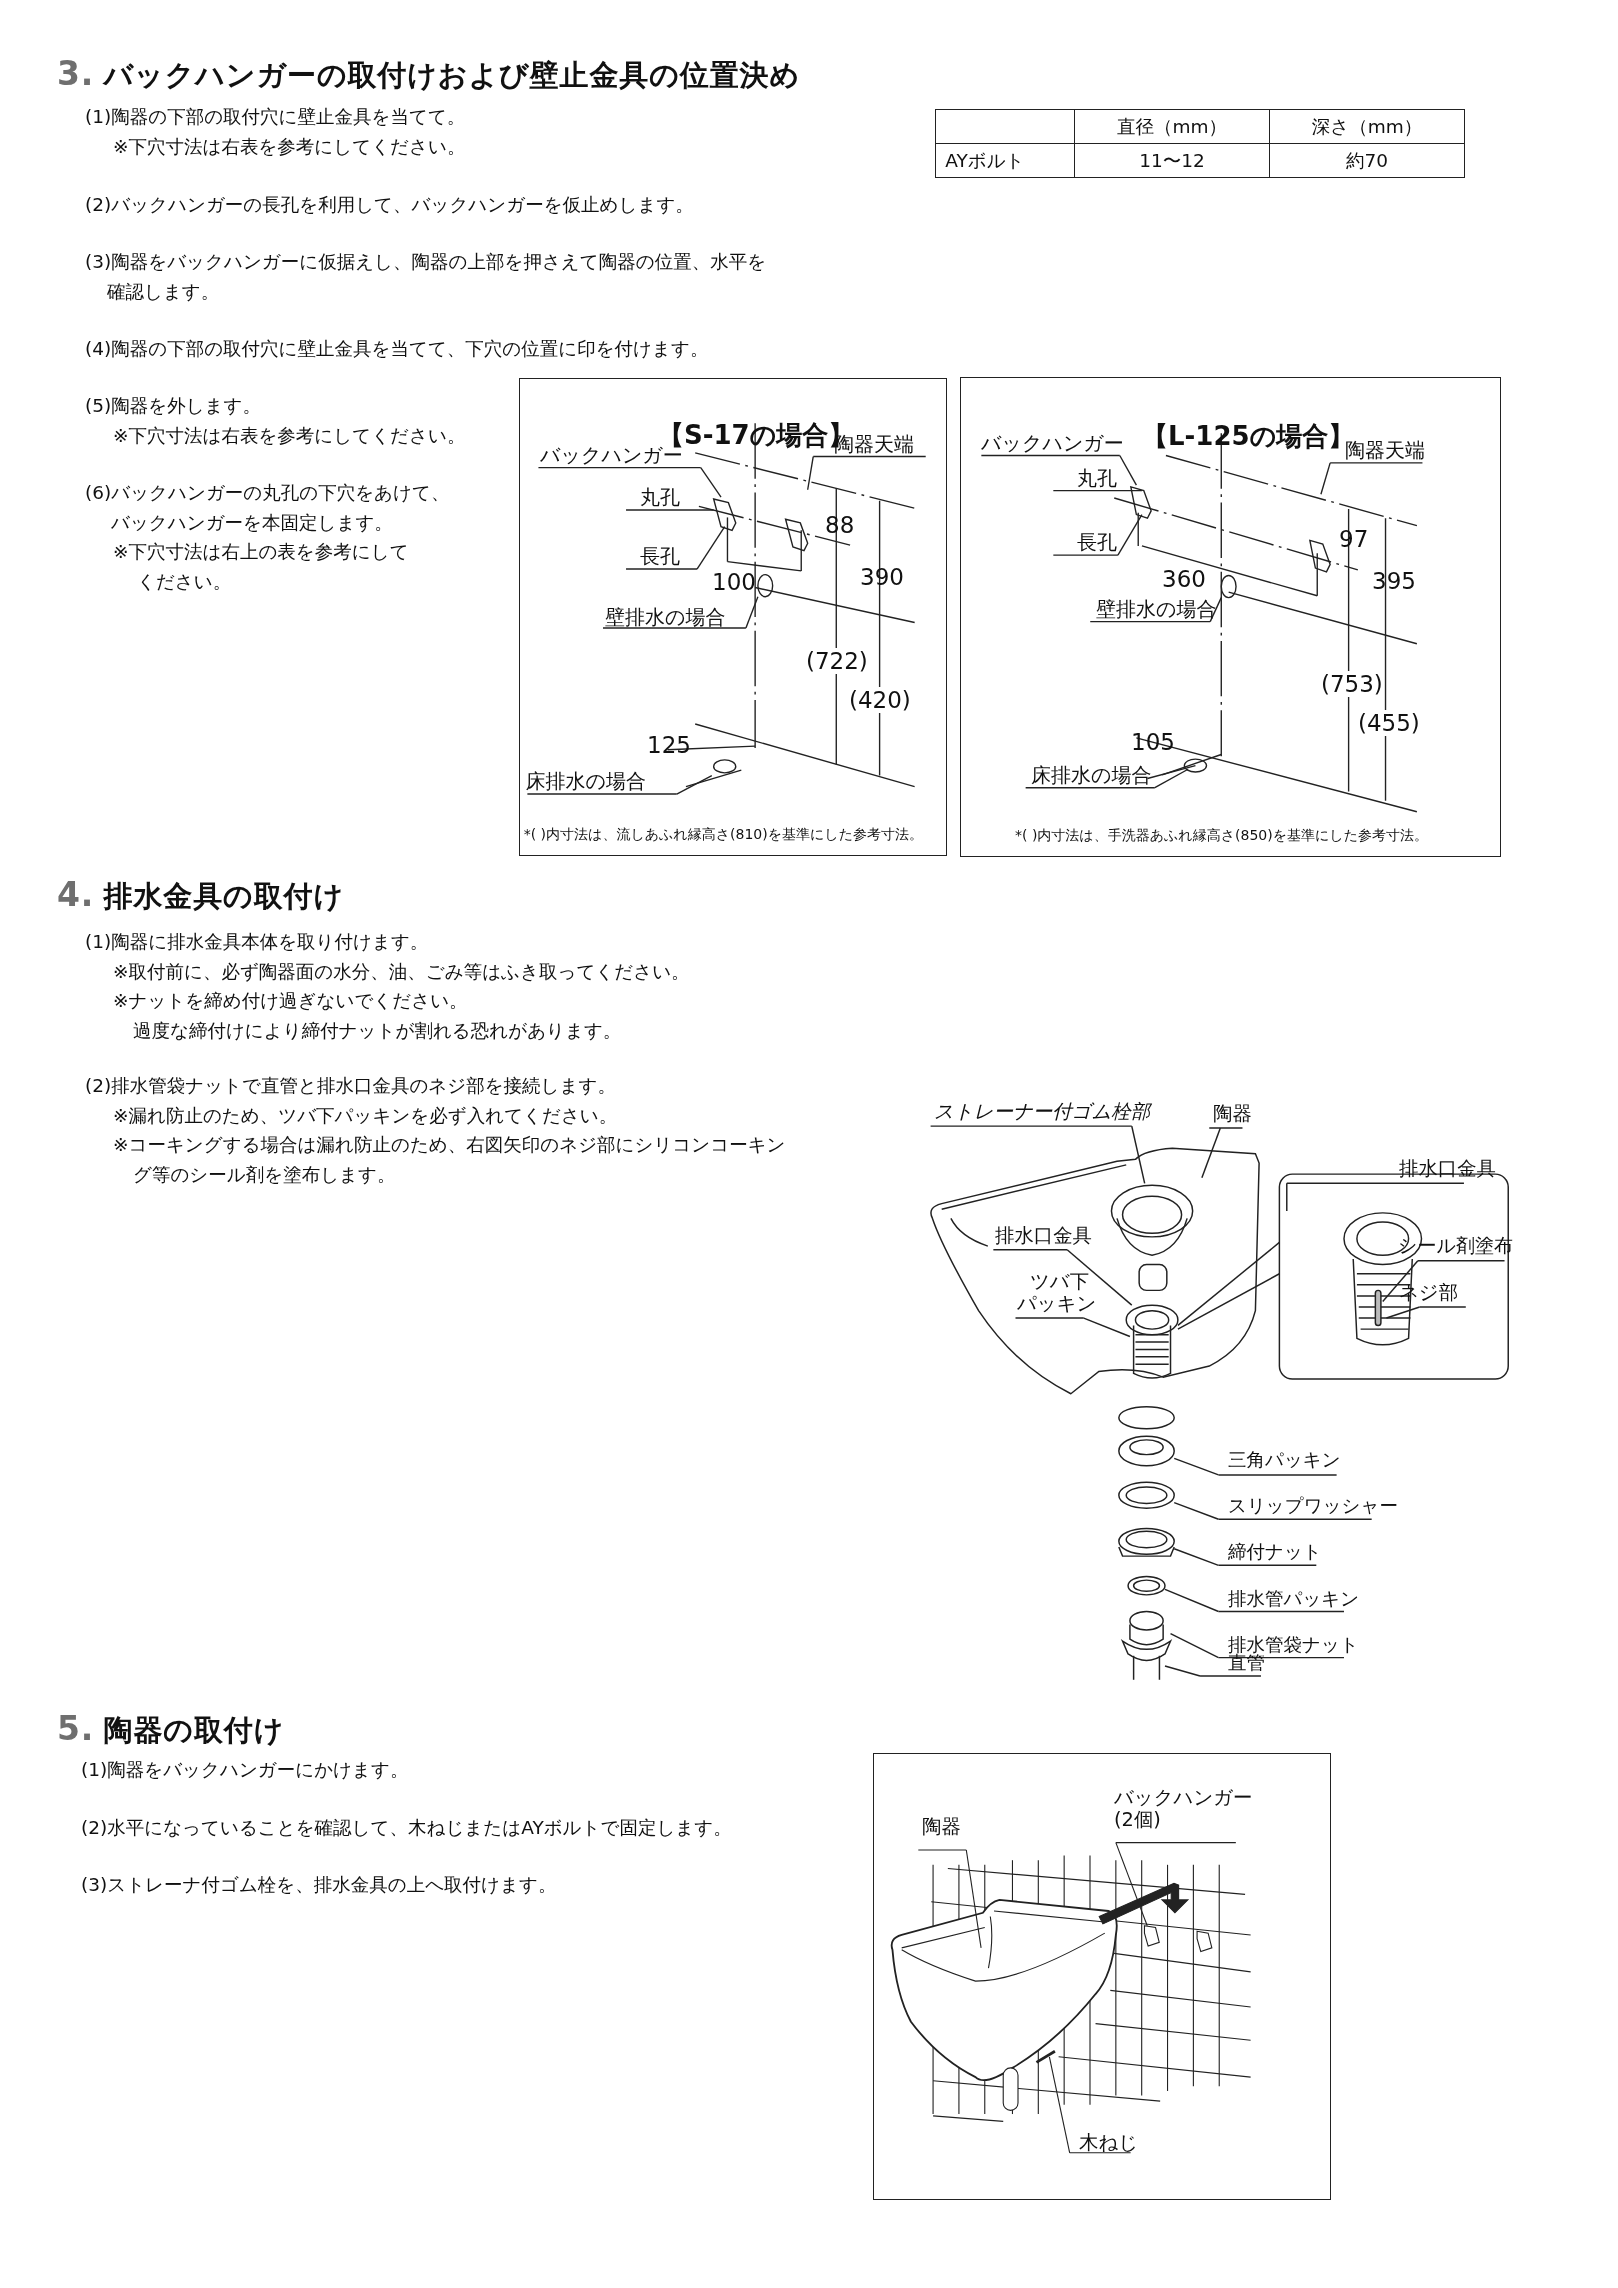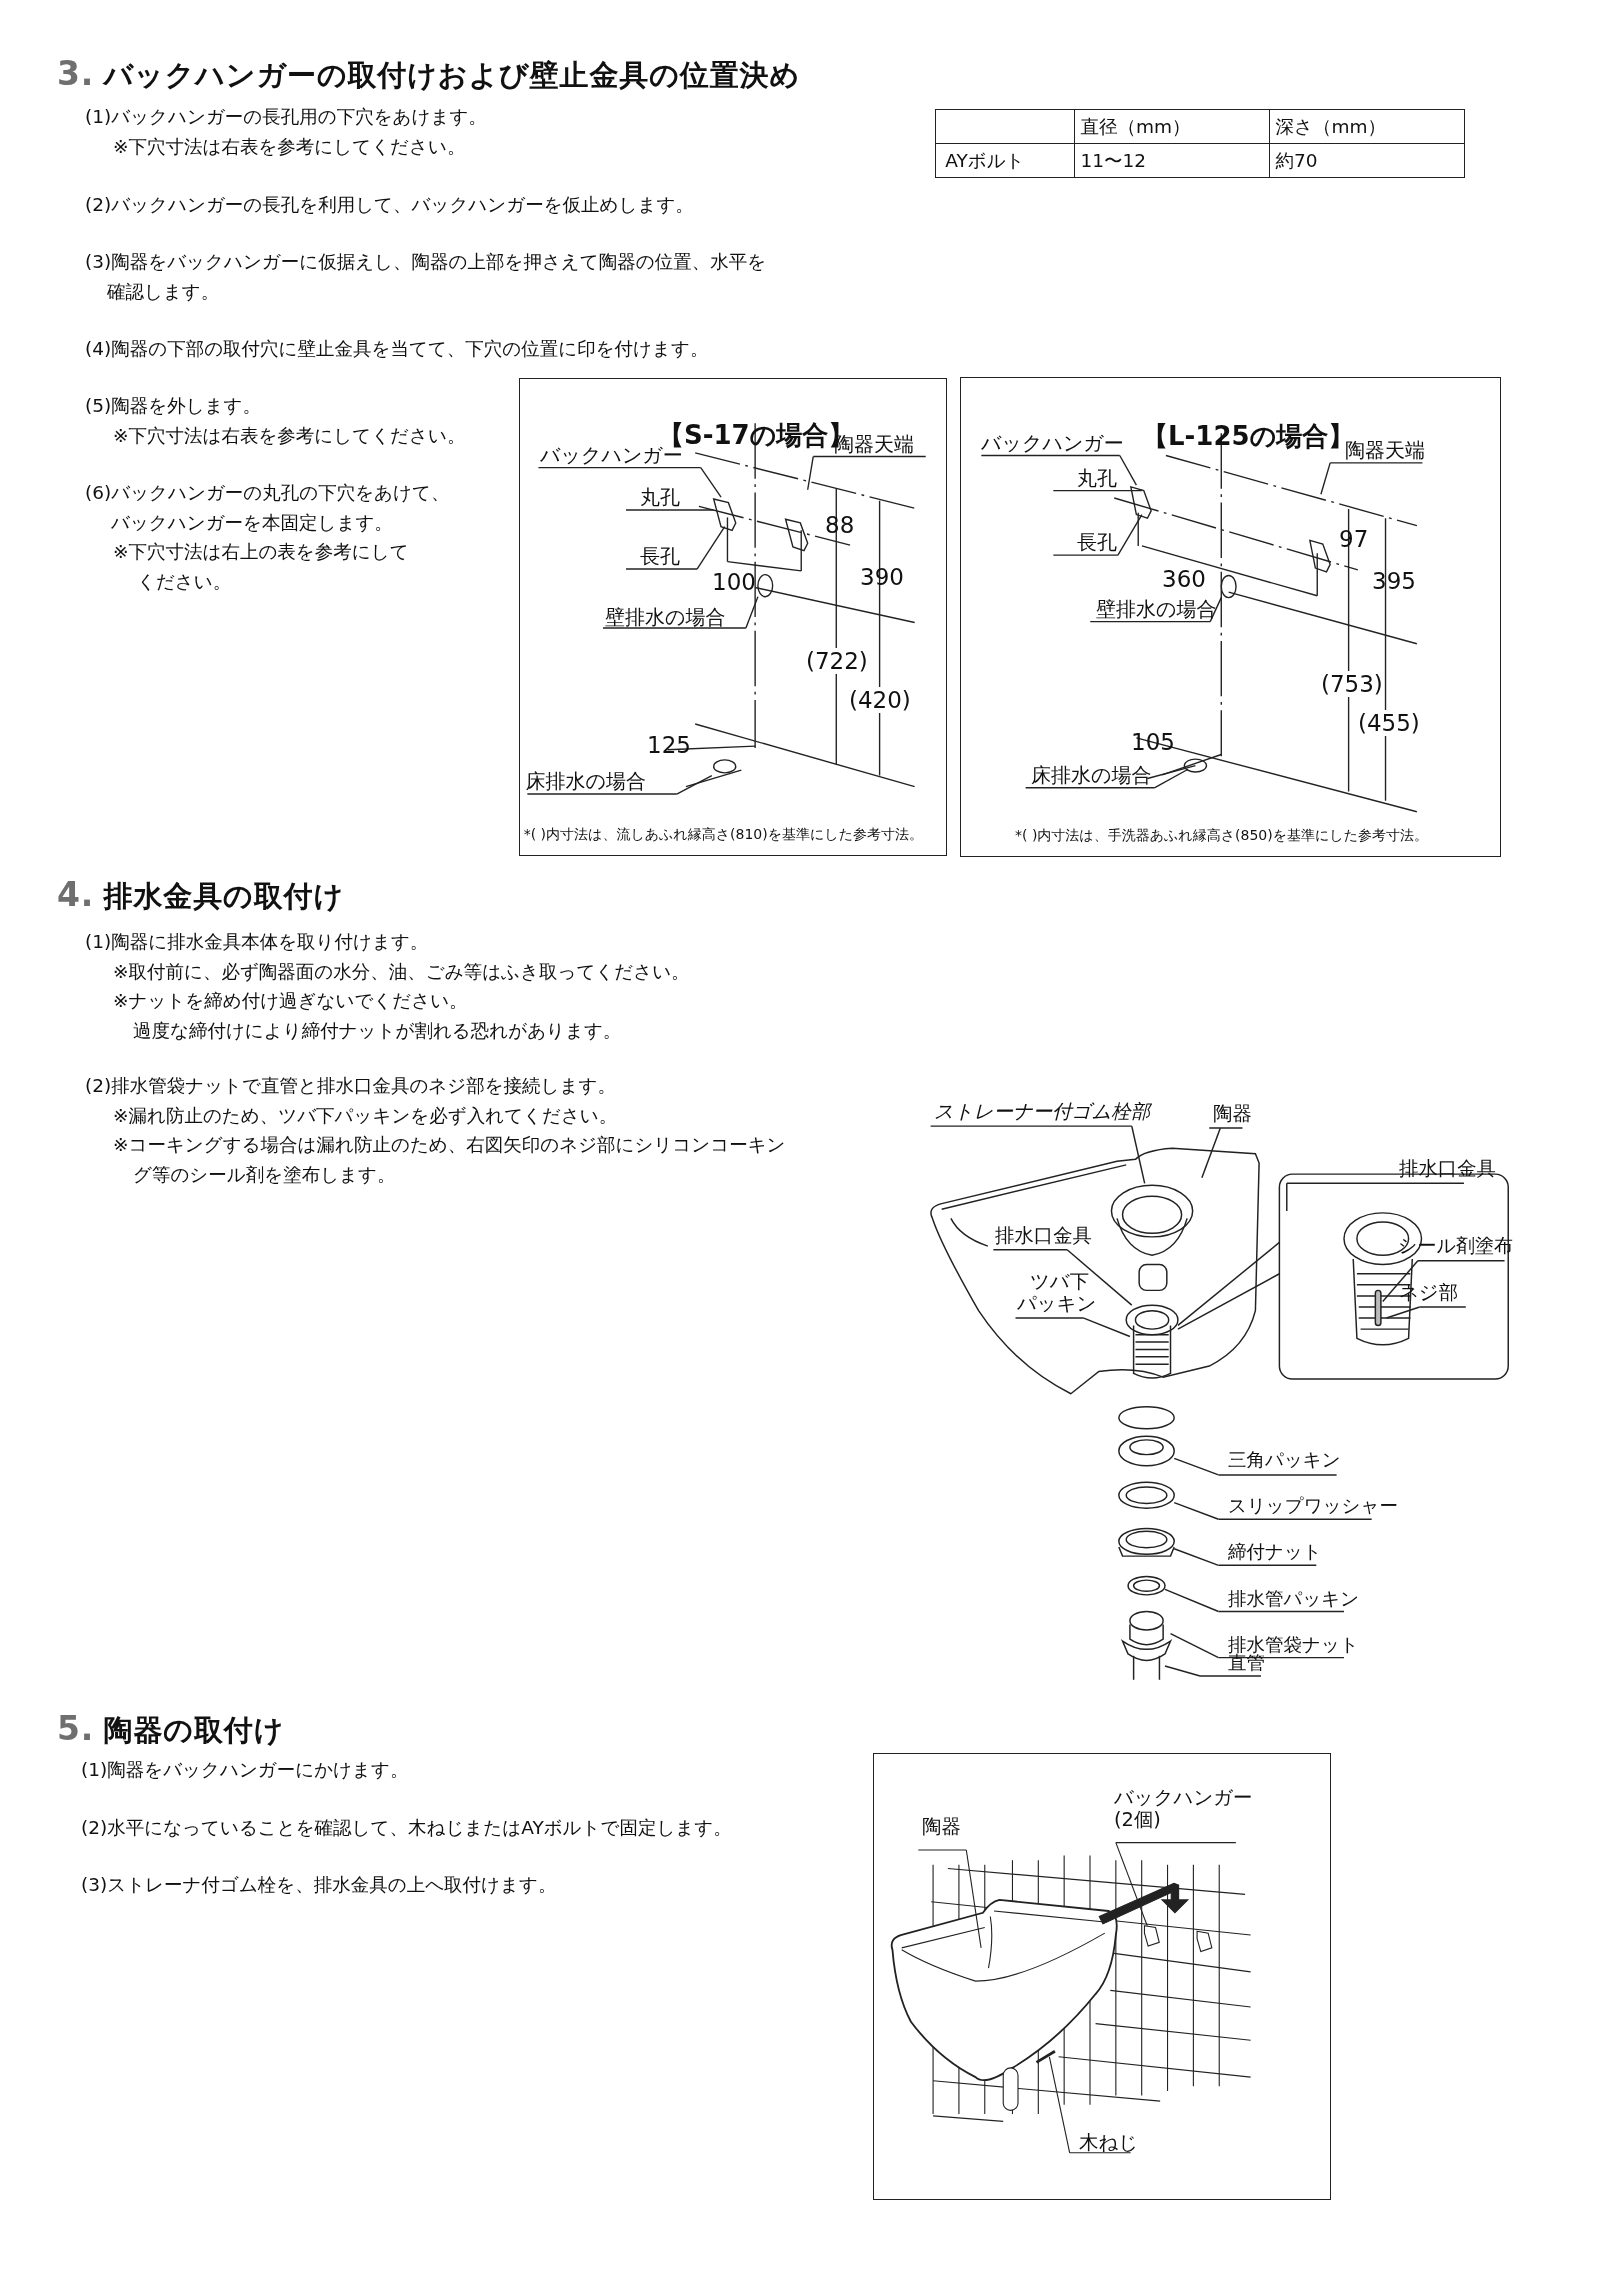--- a/index.html
+++ b/index.html
@@ -3,38 +3,38 @@
 <meta charset="utf-8">
 <style>
   html,body{margin:0;padding:0;background:#fff;}
   body{width:1619px;height:2289px;position:relative;font-family:"DejaVu Sans","Liberation Sans",sans-serif;color:#111;overflow:hidden;}
   .abs{position:absolute;}
   .h{position:absolute;font-weight:bold;font-size:29px;letter-spacing:0.9px;white-space:nowrap;}
   .h .num{color:#6f6f6f;font-size:33px;margin-right:9.2px;}
   .p{position:absolute;font-size:18.5px;line-height:29.5px;white-space:nowrap;}
   .p .ind1{padding-left:22px;display:block;}
   table.spec{position:absolute;left:935px;top:109px;border-collapse:collapse;font-size:18.5px;}
-  table.spec td{border:1.8px solid #222;height:33px;text-align:left;padding:0 5.5px;}
+  table.spec td{border:1.8px solid #222;height:33px;text-align:center;padding:0 5.5px;}
   table.spec td.lab{text-align:left;padding-left:9.2px;}
   .box{position:absolute;border:1.8px solid #222;background:#fff;}
   .lbl{position:absolute;font-size:20px;white-space:nowrap;}
   .dim{position:absolute;font-size:23px;white-space:nowrap;}
   .boxtitle{position:absolute;font-weight:bold;font-size:26px;white-space:nowrap;margin-top:32px;}
   .note{position:absolute;font-size:14px;white-space:nowrap;}
   svg{position:absolute;left:0;top:0;}
 </style>
 </head>
 <body>
 
 <div class="h" style="left:57px;top:54px;">
   <span class="num">3.</span><span>バックハンガーの取付けおよび壁止金具の位置決め</span>
 </div>
 
 <div class="p" style="left:85px;top:102px;">
-  <span>(1)</span><span>バックハンガーの長孔用の下穴をあけます。</span>
+  <span>(1)</span><span>陶器の下部の取付穴に壁止金具を当てて。</span>
   <span class="ind1" style="padding-left:28px;">※下穴寸法は右表を参考にしてください。</span>
 </div>
 <div class="p" style="left:85px;top:190px;">
   <span>(2)</span><span>バックハンガーの長孔を利用して、バックハンガーを仮止めします。</span>
 </div>
 <div class="p" style="left:85px;top:247px;">
   <span>(3)</span><span>陶器をバックハンガーに仮据えし、陶器の上部を押さえて陶器の位置、水平を</span>
   <span class="ind1">確認します。</span>
 </div>
 <div class="p" style="left:85px;top:334px;">

